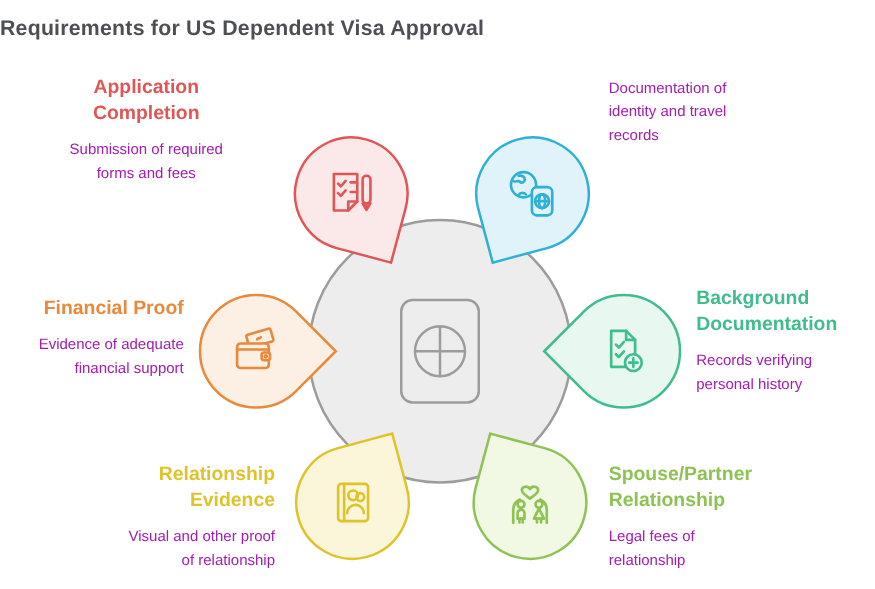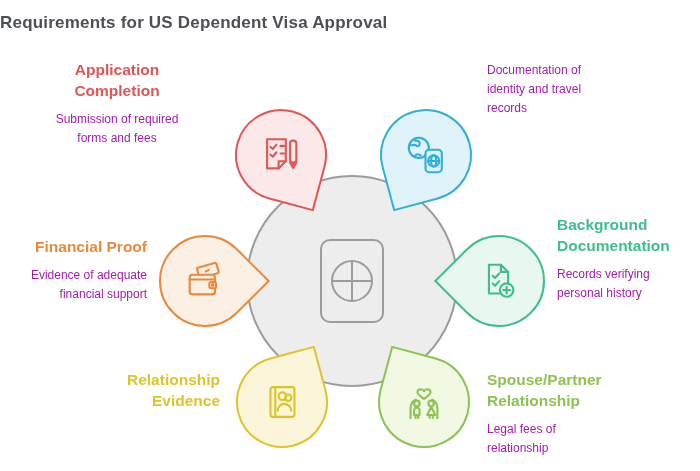--- a/index.html
+++ b/index.html
@@ -28,21 +28,21 @@
   .icon *{stroke:currentColor;fill:none;stroke-width:2.2;stroke-linecap:round;stroke-linejoin:round;}
   .icon .mask{fill:var(--f);}
   .emblem *{stroke:#9c9c9c;fill:none;stroke-width:2;}
   
   .label{position:absolute;z-index:3;}
   .label h2{margin:0 0 9px 0;font-size:15.5px;font-weight:700;line-height:21px;white-space:pre-line;}
   .label p{margin:0;font-size:12px;line-height:19px;color:#a21caf;white-space:pre-line;}
   .t-app{top:59px;right:478px;width:210px;text-align:center;}
   .t-pass{top:61px;left:487px;width:180px;text-align:left;}
   .t-fin{top:236px;right:553px;width:150px;text-align:right;}
-  .t-back{top:214px;left:557px;width:142px;text-align:left;}
+  .t-back{top:228px;left:557px;width:142px;text-align:left;}
   .t-rel{top:369px;right:480px;width:180px;text-align:right;}
   .t-spo{top:369px;left:487px;width:200px;text-align:left;}
 </style>
 </head>
 <body>
 
 <div id="stage">
 
   <div class="title">Requirements for US Dependent Visa Approval</div>
 
@@ -163,20 +163,22 @@
   <div class="label t-back">
     <h2 style="color: rgb(63, 189, 141);">Background
 Documentation</h2>
     <p>Records verifying
 personal history</p>
   </div>
 
   <div class="label t-rel">
     <h2 style="color: rgb(223, 195, 42);">Relationship
 Evidence</h2>
+    <p>Visual and other proof
+of relationship</p>
   </div>
 
   <div class="label t-spo">
     <h2 style="color: rgb(142, 194, 83);">Spouse/Partner
 Relationship</h2>
     <p>Legal fees of
 relationship</p>
   </div>
 
 </div>

